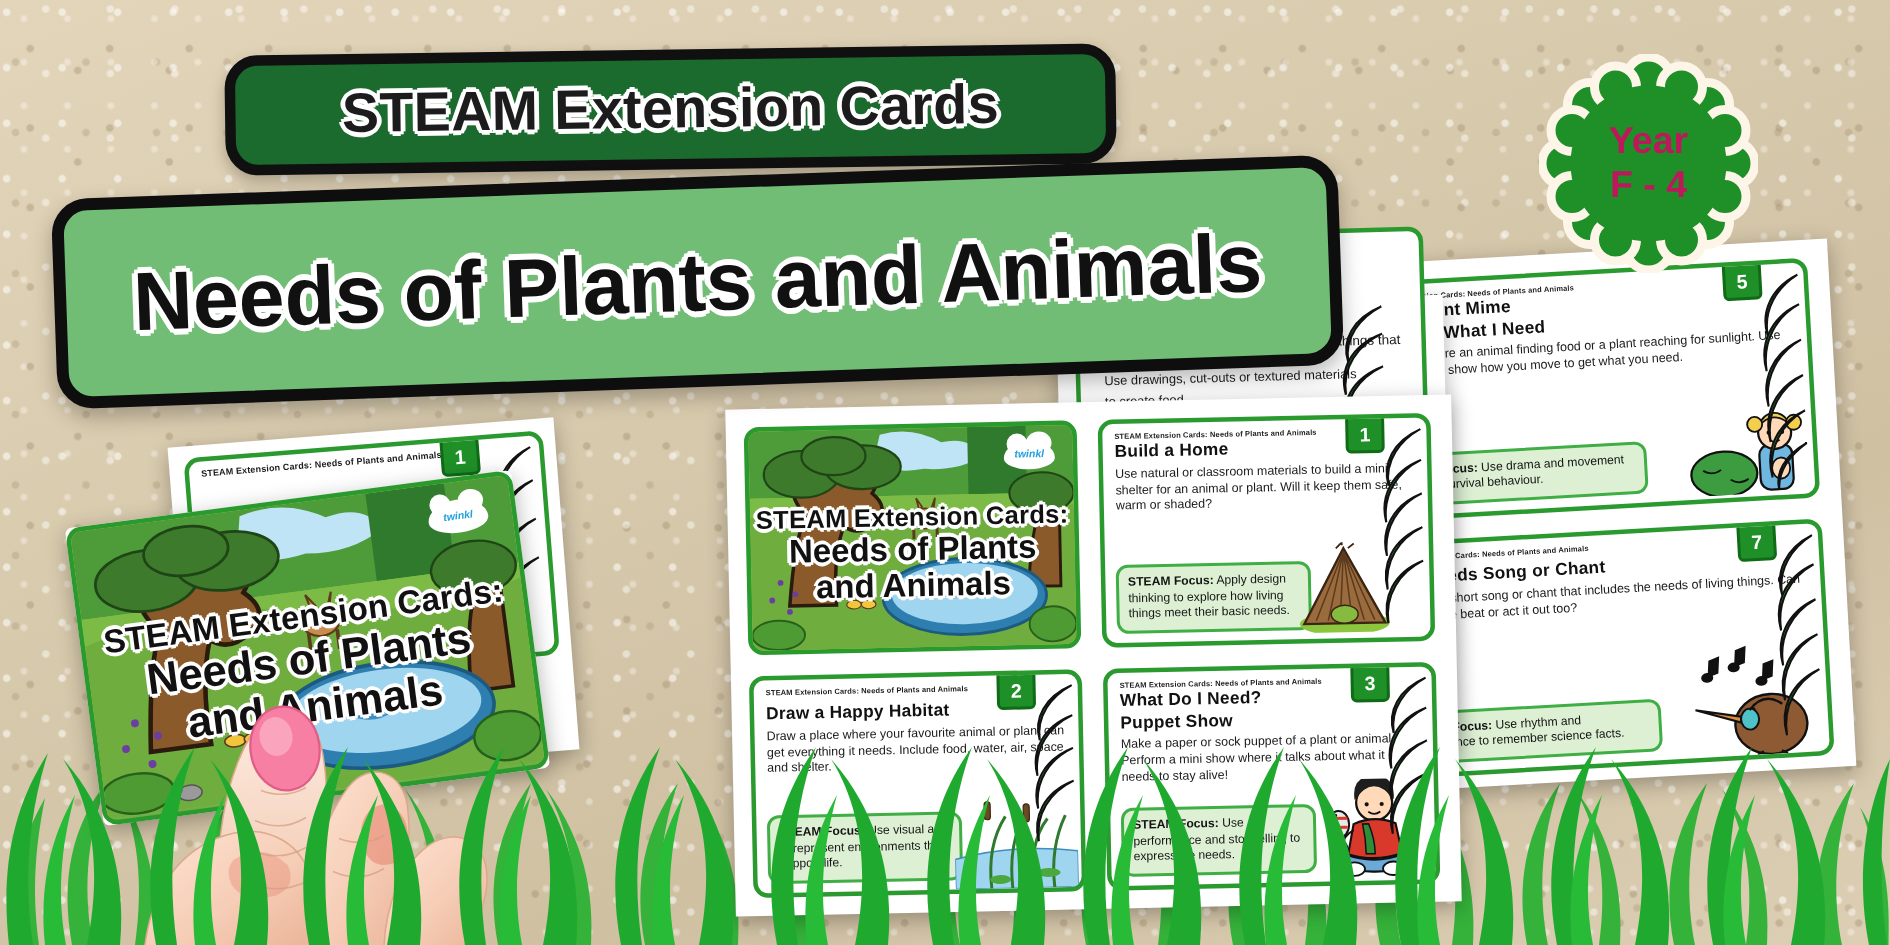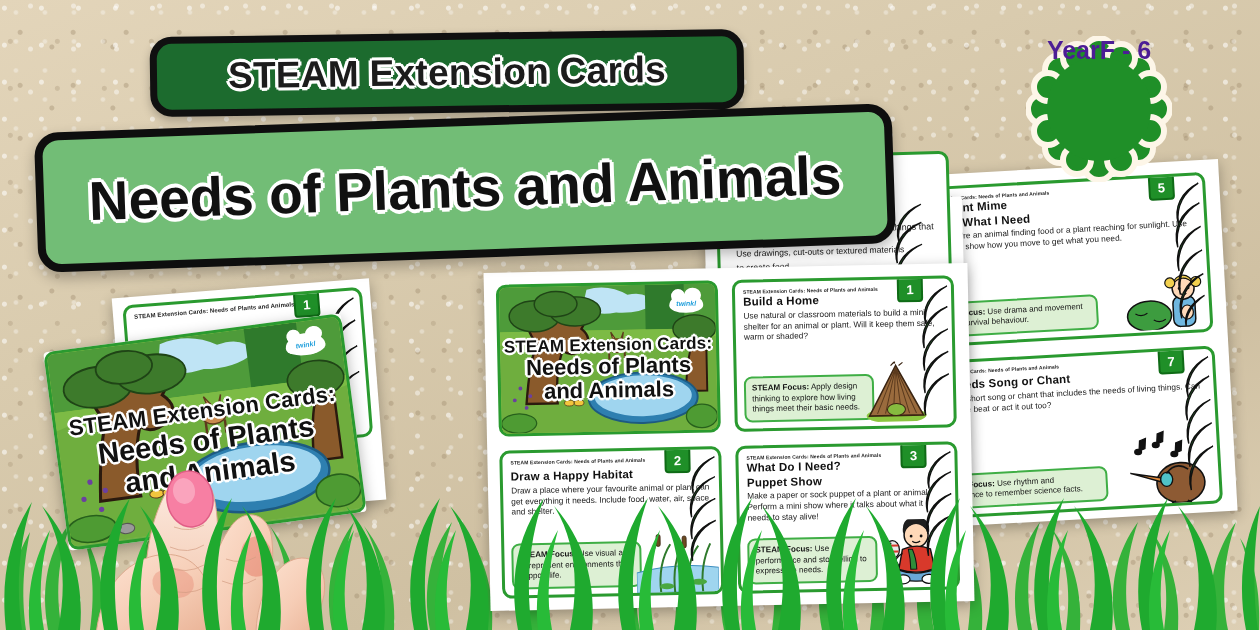--- a/index.html
+++ b/index.html
@@ -199,23 +199,23 @@
   }
 
   
   .year-badge {
     position: absolute;
     left: 1026px; top: 36px;
     width: 146px; height: 146px;
   }
   .year-badge .label {
     position: absolute; inset: 0;
-    display: flex; flex-direction: row;
-    align-items: flex-start; justify-content: center;
-    color: #4c1d95; font-weight: bold; font-size: 25px;
+    display: flex; flex-direction: column;
+    align-items: center; justify-content: center;
+    color: #be185d; font-weight: bold; font-size: 25px;
     line-height: 1.18;
     z-index: 3;
   }
 
   
   .hand { position: absolute; left: 96px; top: 455px; width: 300px; height: 180px; }
 </style>
 </head>
 <body>
 
@@ -722,15 +722,15 @@
         <circle cx="51" cy="124" r="14"></circle>
           <circle cx="22" cy="95" r="14"></circle>
         <circle cx="22" cy="51" r="14"></circle>
           <circle cx="51" cy="22" r="14"></circle>
       </g>
       <circle cx="73" cy="73" r="52" fill="#1f8f28"></circle>
     </g>
   </svg>
   <div class="label">
     <span>Year</span>
-    <span>F - 6</span>
+    <span>F - 4</span>
   </div>
 </div>
 
 </body></html>

